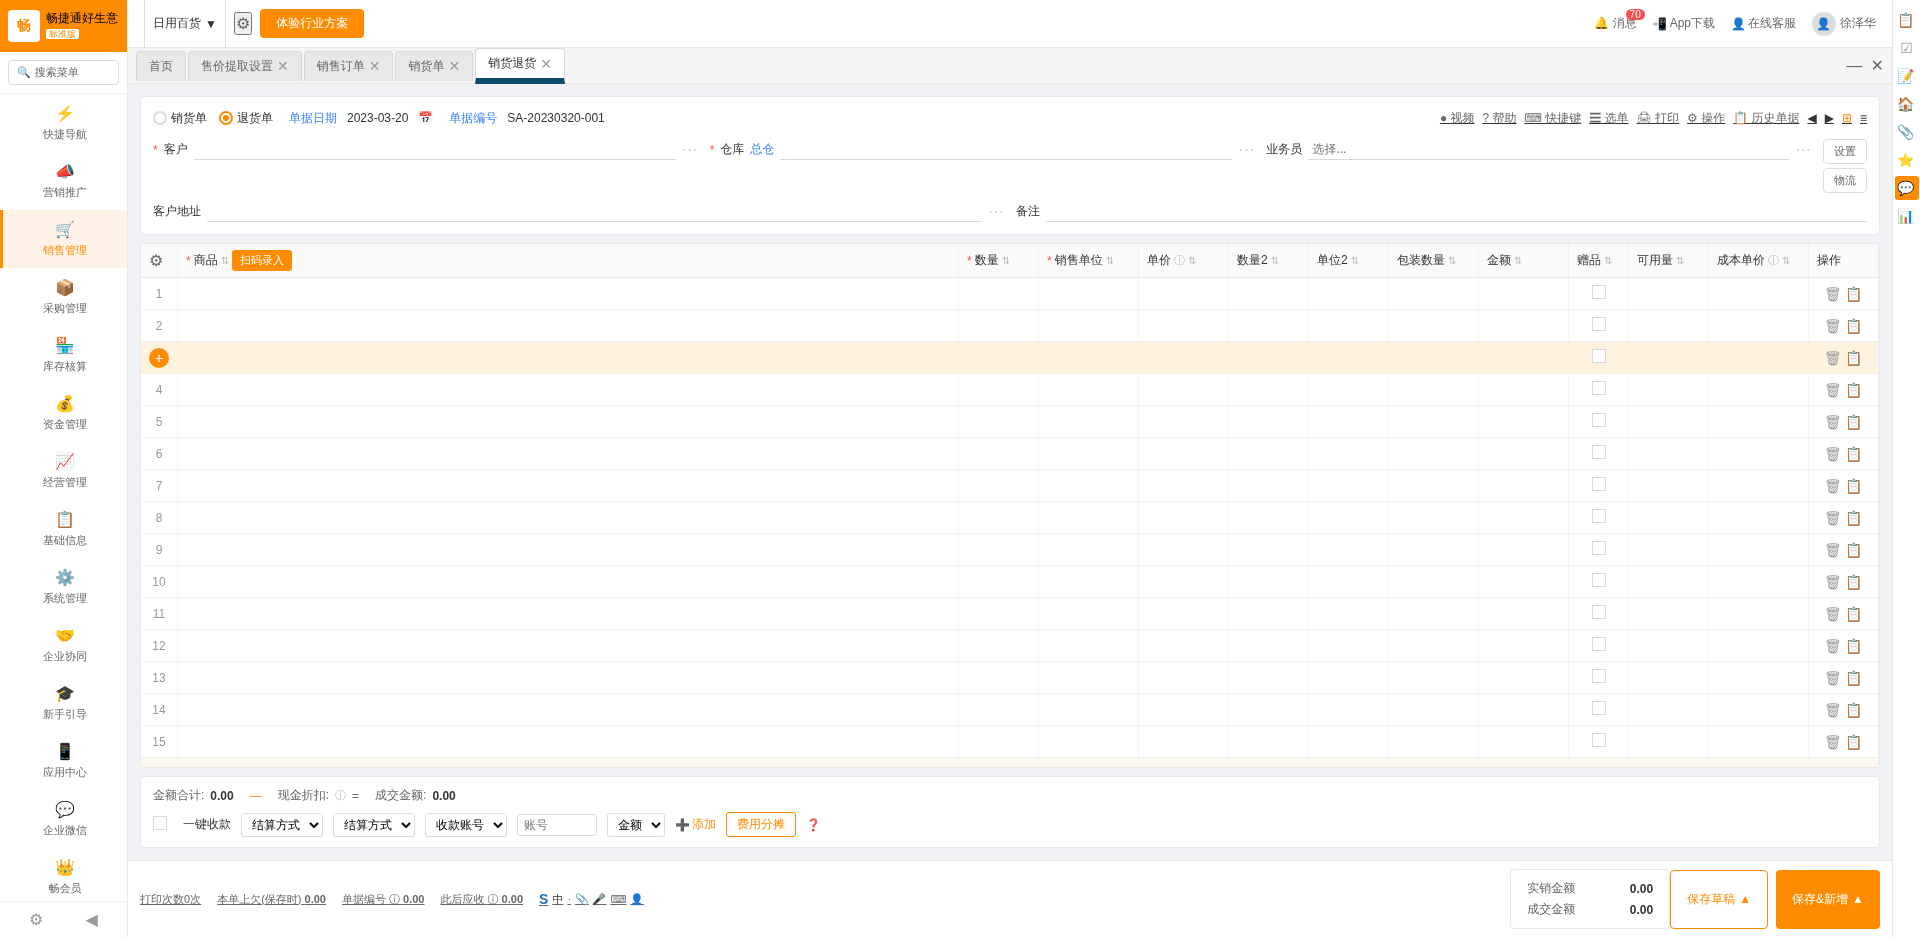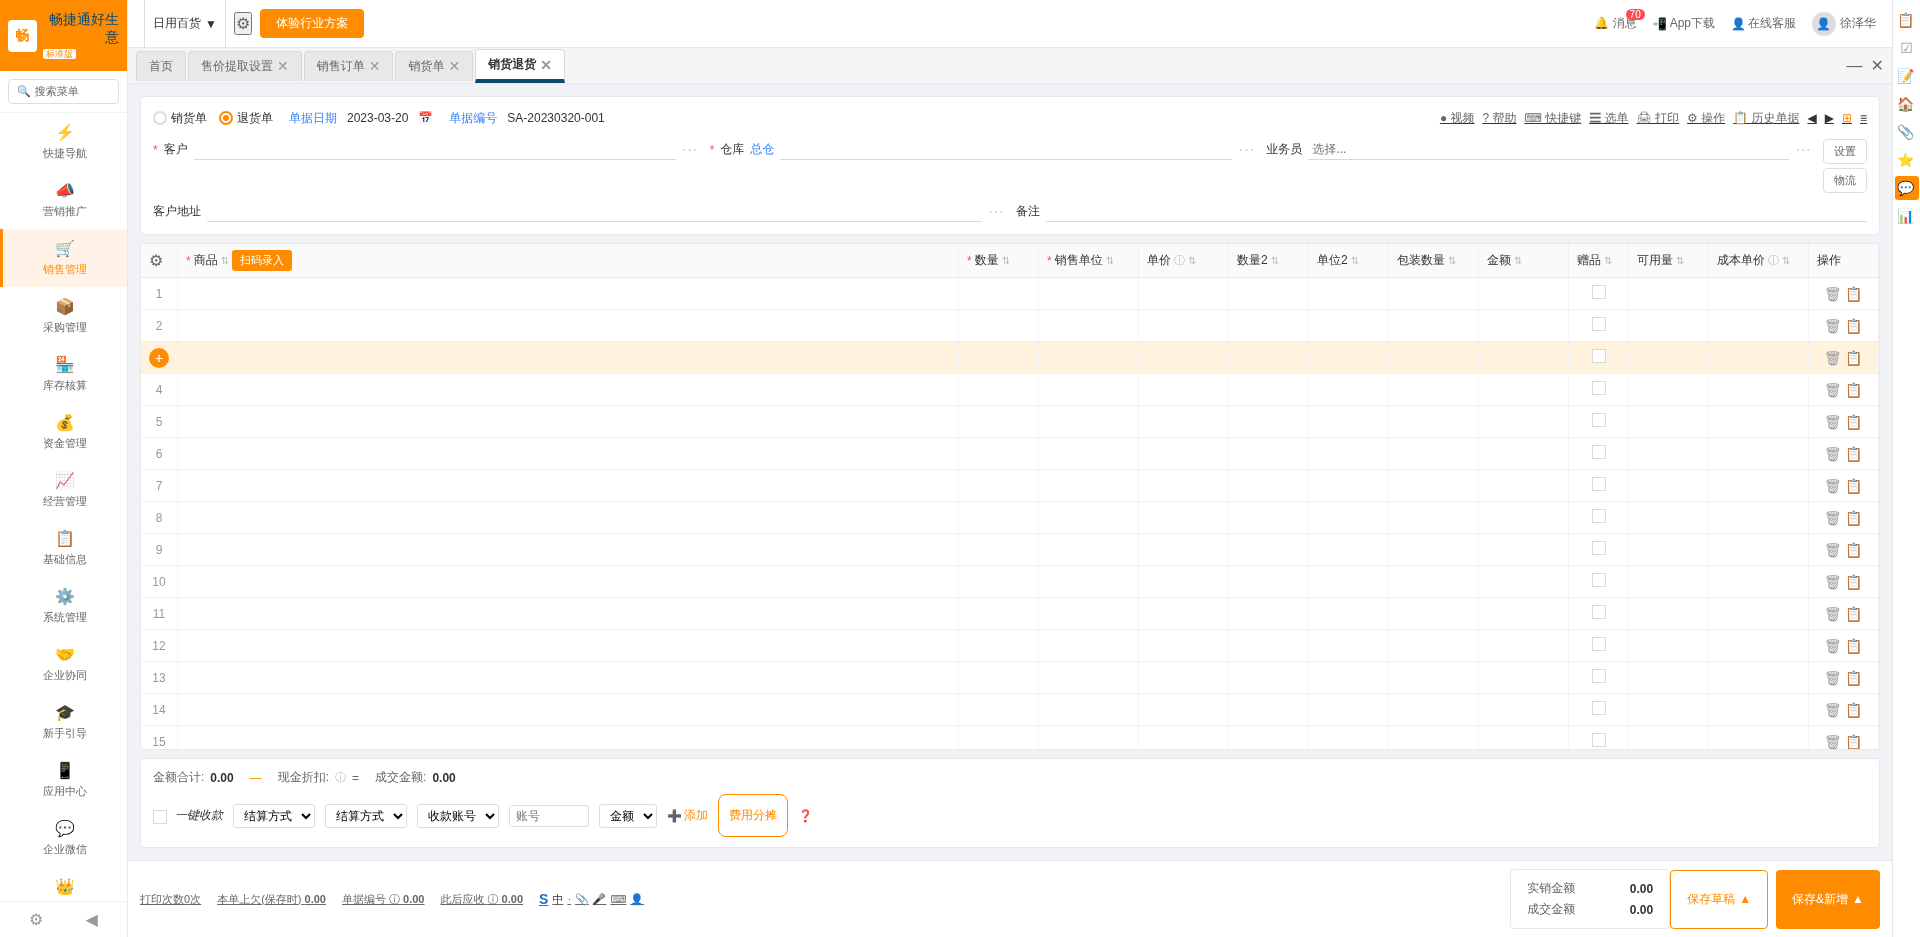--- a/index.html
+++ b/index.html
@@ -5,21 +5,21 @@
     * { box-sizing: border-box; margin: 0; padding: 0; }
     body { font-family: 'Microsoft YaHei', Arial, sans-serif; font-size: 12px; background: #f0f2f5; color: #333; overflow: hidden; }
 
     
     .app-container { display: flex; height: 937px; width: 1920px; }
 
     
     .sidebar { width: 128px; background: #fff; display: flex; flex-direction: column; border-right: 1px solid #e8e8e8; flex-shrink: 0; }
     .sidebar-logo { background: #ff8c00; padding: 10px 8px; display: flex; align-items: center; gap: 6px; min-height: 50px; }
     .sidebar-logo-icon { width: 32px; height: 32px; background: #fff; border-radius: 4px; display: flex; align-items: center; justify-content: center; color: #ff8c00; font-weight: bold; font-size: 14px; }
-    .sidebar-logo-text { color: #0c4a6e; font-size: 14px; line-height: 1.3; text-align: right; }
+    .sidebar-logo-text { color: #000000; font-size: 12px; line-height: 1.3; }
     .sidebar-logo-badge { background: #fff; color: #ff8c00; font-size: 9px; border-radius: 2px; padding: 0 3px; }
     .sidebar-search { padding: 8px; border-bottom: 1px solid #f0f0f0; }
     .sidebar-search-btn { width: 100%; background: none; border: 1px solid #ddd; border-radius: 4px; padding: 4px 8px; font-size: 11px; color: #666; cursor: pointer; display: flex; align-items: center; gap: 4px; }
     .sidebar-nav { flex: 1; overflow-y: auto; }
     .sidebar-item { display: flex; flex-direction: column; align-items: center; padding: 10px 4px; cursor: pointer; color: #666; font-size: 11px; gap: 4px; border-left: 3px solid transparent; }
     .sidebar-item.active { background: #fff3e8; color: #ff8c00; border-left-color: #ff8c00; }
     .sidebar-item-icon { font-size: 16px; }
     .sidebar-footer { padding: 8px; display: flex; justify-content: space-around; border-top: 1px solid #f0f0f0; }
     .sidebar-footer-btn { background: none; border: none; cursor: pointer; color: #999; font-size: 16px; }
 
@@ -34,21 +34,21 @@
     .top-bar-trial-btn { background: #ff8c00; color: #fff; border: none; border-radius: 4px; padding: 6px 16px; font-size: 12px; cursor: pointer; }
     .top-bar-right { display: flex; align-items: center; gap: 16px; color: #666; font-size: 12px; }
     .top-bar-notification { position: relative; cursor: pointer; }
     .notification-badge { position: absolute; top: -6px; right: -8px; background: #ff4d4f; color: #fff; border-radius: 8px; font-size: 10px; padding: 0 4px; min-width: 16px; text-align: center; }
     .top-bar-user { display: flex; align-items: center; gap: 4px; cursor: pointer; }
     .user-avatar { width: 24px; height: 24px; background: #ddd; border-radius: 50%; display: flex; align-items: center; justify-content: center; font-size: 12px; }
 
     
     .tabs-bar { background: #f5f5f5; border-bottom: 1px solid #e8e8e8; display: flex; align-items: center; padding: 0 8px; height: 36px; flex-shrink: 0; gap: 2px; }
     .tab { display: flex; align-items: center; gap: 4px; padding: 6px 12px; border-radius: 4px 4px 0 0; cursor: pointer; font-size: 12px; color: #666; background: #e8e8e8; border: 1px solid #d8d8d8; border-bottom: none; }
-    .tab.active { background: #fff; color: #333; border-bottom: 4px solid #0c4a6e; margin-bottom: -1px; font-weight: bold; }
+    .tab.active { background: #fff; color: #333; border-bottom: 6px solid #0c4a6e; margin-bottom: -1px; }
     .tab-close { color: #999; font-size: 14px; cursor: pointer; }
     .tabs-window-controls { margin-left: auto; display: flex; gap: 8px; }
     .window-btn { background: none; border: none; cursor: pointer; color: #666; font-size: 16px; }
 
     
     .content-area { flex: 1; overflow-y: auto; padding: 12px; background: #f0f2f5; display: flex; flex-direction: column; gap: 8px; }
 
     
     .form-panel { background: #fff; border-radius: 4px; padding: 12px; border: 1px solid #e8e8e8; }
 
@@ -87,25 +87,25 @@
     
     .summary-row td { background: #fef9f0; font-weight: bold; color: #333; border-top: 1px solid #e8e8e8; }
 
     
     .bottom-area { background: #fff; border-radius: 4px; padding: 10px 12px; border: 1px solid #e8e8e8; }
     .total-row { display: flex; align-items: center; gap: 16px; margin-bottom: 8px; flex-wrap: wrap; }
     .total-item { display: flex; align-items: center; gap: 6px; color: #666; font-size: 12px; }
     .total-value { color: #333; font-weight: bold; }
     .total-minus { color: #ff8c00; }
     .payment-row { display: flex; align-items: center; gap: 10px; flex-wrap: wrap; }
-    .payment-checkbox { display: flex; align-items: flex-end; gap: 8px; font-style: italic; }
+    .payment-checkbox { display: flex; align-items: flex-start; gap: 16px; }
     .payment-select { border: 1px solid #ddd; border-radius: 3px; padding: 3px 6px; font-size: 12px; cursor: pointer; background: #fff; }
     .payment-input { border: 1px solid #ddd; border-radius: 3px; padding: 3px 6px; font-size: 12px; width: 80px; }
     .add-btn { background: none; border: none; color: #ff8c00; cursor: pointer; font-size: 12px; display: flex; align-items: center; gap: 2px; }
-    .expense-btn { background: none; border: 1px solid #ff8c00; color: #ff8c00; border-radius: 8px; padding: 12px 10px; font-size: 12px; cursor: pointer; }
+    .expense-btn { background: none; border: 1px solid #ff8c00; color: #ff8c00; border-radius: 3px; padding: 3px 10px; font-size: 12px; cursor: pointer; }
     .help-icon { color: #999; cursor: pointer; }
 
     
     .amount-panel { background: #fff; border: 1px solid #e8e8e8; border-radius: 4px; padding: 8px 16px; min-width: 160px; font-size: 12px; }
     .amount-row { display: flex; justify-content: space-between; align-items: center; padding: 2px 0; }
     .amount-label { color: #666; }
     .amount-value { font-weight: bold; color: #333; }
 
     
     .save-btns { display: flex; gap: 8px; margin-left: auto; }

